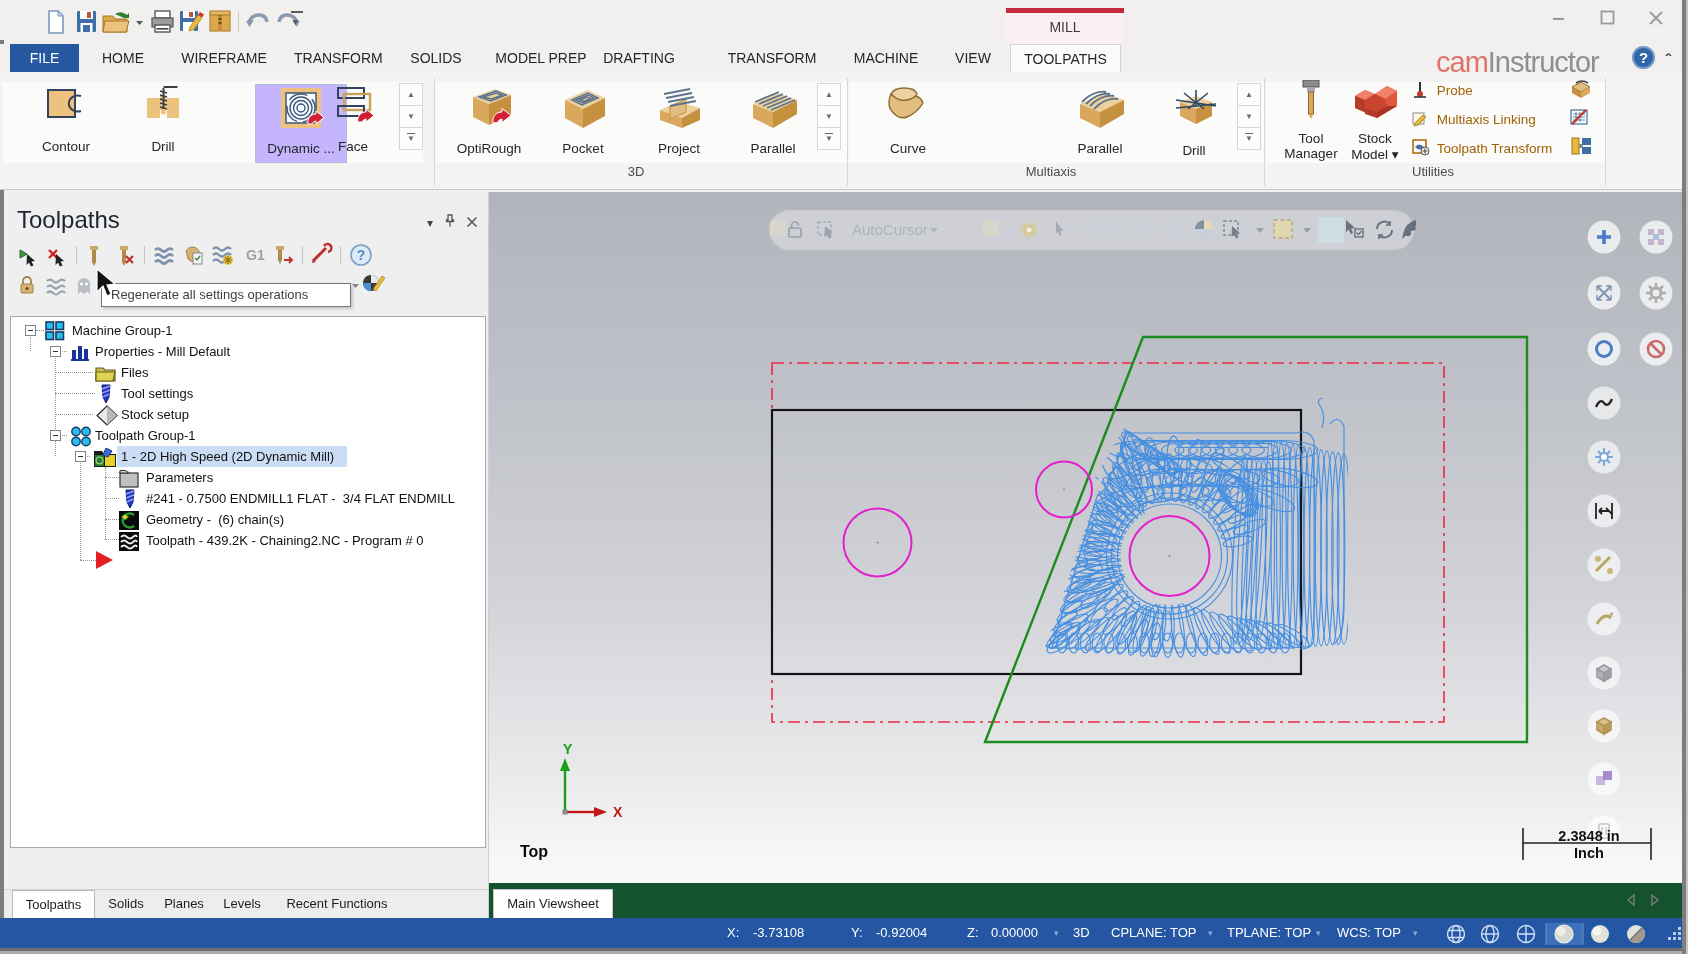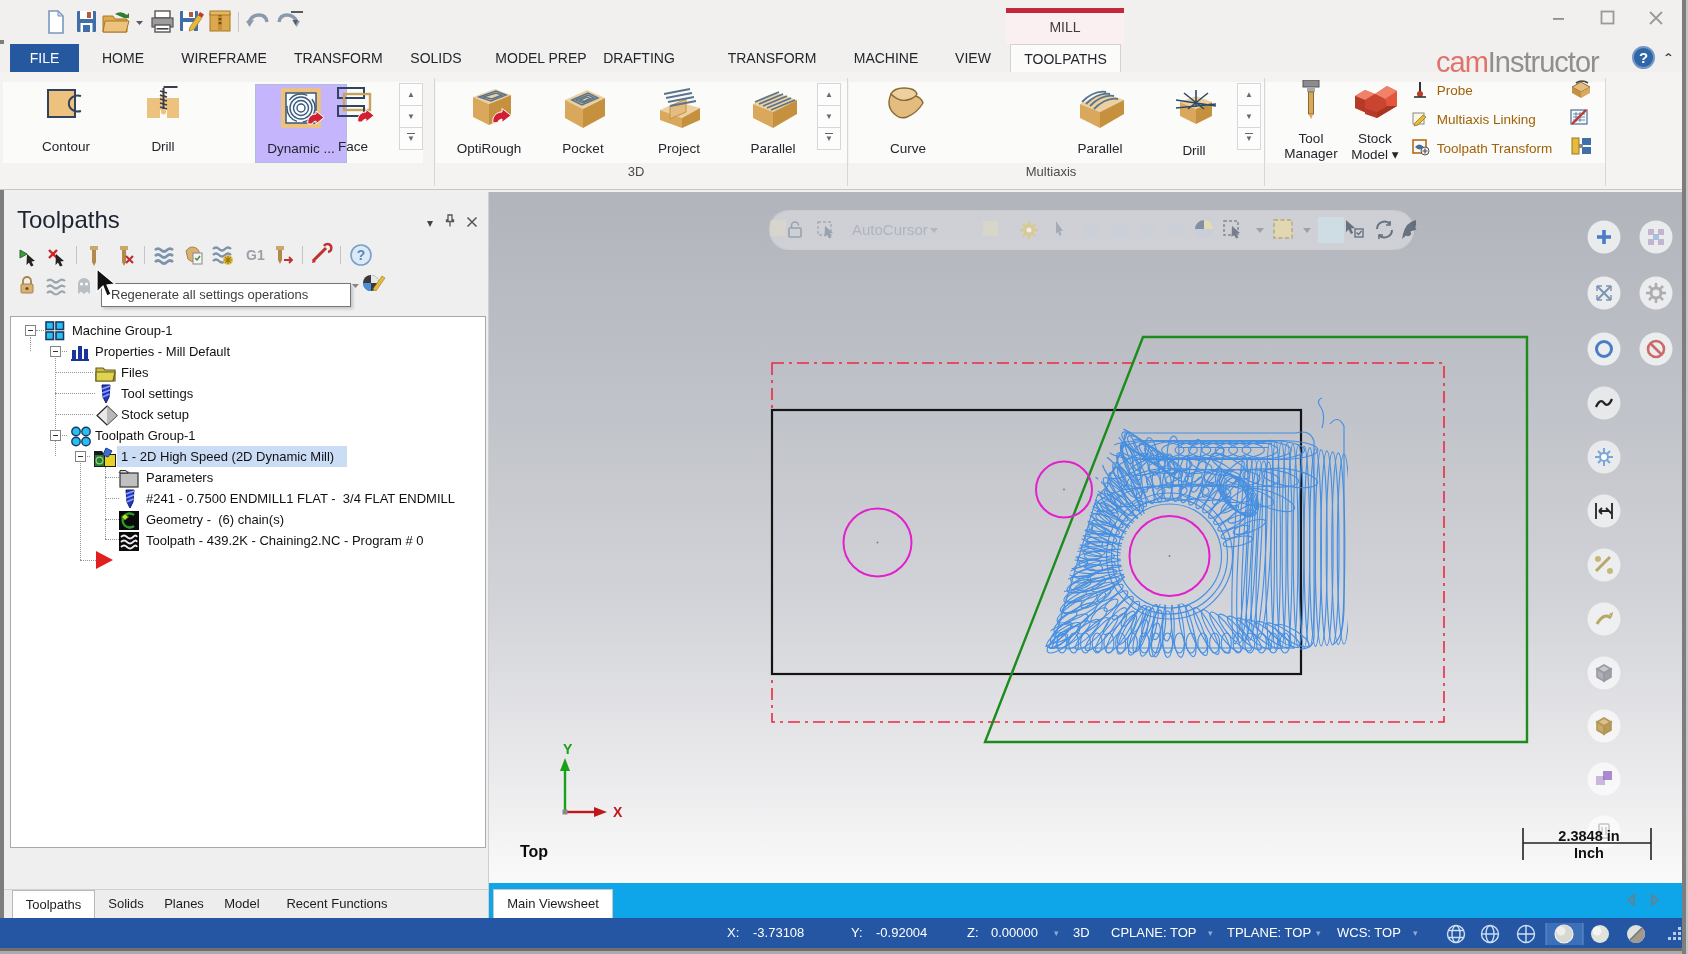--- a/index.html
+++ b/index.html
@@ -47,21 +47,21 @@
 .trow svg { position:absolute; top:1px; }
 .expbox { position:absolute; width:11px; height:11px; top:5px; background:#fff; border:1px solid #848484; }
 .expbox::after { content:""; position:absolute; left:2px; top:4px; width:5px; height:1px; background:#333; }
 .vdot { position:absolute; width:1px; border-left:1px dotted #949494; }
 .hdot { position:absolute; height:1px; border-top:1px dotted #949494; }
 .cursor-arrow { position:absolute; z-index:40; }
 .ltab { position:absolute; top:0; height:29px; line-height:28px; font-size:13px; color:#1d1d1d; text-align:center; }
 #ltab-active { background:#fff; border:1px solid #b9b9b9; border-bottom:none; }
 
 #viewport { position:absolute; left:489px; top:192px; width:1193px; height:691px; background:linear-gradient(180deg,#b1b4bb 0%, #bfc2c8 30%, #d3d4d9 60%, #ebebed 85%, #fafafa 100%); overflow:hidden; }
-#vtabs { position:absolute; left:489px; top:883px; width:1193px; height:35px; background:#0ea5e9; }
+#vtabs { position:absolute; left:489px; top:883px; width:1193px; height:35px; background:#14532d; }
 #vtab-main { position:absolute; left:4px; top:6px; width:120px; height:29px; background:#fff; border:1px solid #c6c6c6; border-bottom:none; font-size:13px; color:#1d1d1d; text-align:center; line-height:28px; }
 
 #statusbar { position:absolute; left:0; top:918px; width:1682px; height:30px; background:#2456a4; color:#fff; font-size:13px; }
 #statusbar span { position:absolute; top:7px; }
 </style>
 </head>
 <body>
 <div id="win">
   <div id="btop"></div>
     <div id="bleft"></div>
@@ -161,20 +161,21 @@
     <div class="rgroup-btnarea" style="left:3px;width:420px;"></div>
     <div class="rgroup-btnarea" style="left:436px;width:411px;"></div>
     <div class="rgroup-btnarea" style="left:849px;width:416px;"></div>
     <div class="rgroup-btnarea" style="left:1266px;width:340px;"></div>
     <div class="rsep" style="left:434px;"></div>
     <div class="rsep" style="left:847px;"></div>
     <div class="rsep" style="left:1264px;"></div>
     <div class="rsep" style="left:1605px;"></div>
     <div class="rlabel" style="left:436px;width:400px;">3D</div>
     <div class="rlabel" style="left:849px;width:404px;">Multiaxis</div>
+    <div class="rlabel" style="left:1266px;width:334px;">Utilities</div>
 
     <div class="rbtn" style="left:23px;top:14px;width:86px;">
       <svg width="44" height="42" viewBox="0 0 44 42">
           <rect x="4" y="4" width="27" height="27" fill="#ecc27e" stroke="#32435e" stroke-width="2"></rect>
           <path d="M37,10 a9,8 0 1,0 0,15" fill="none" stroke="#32435e" stroke-width="2"></path>
         </svg>
       <div class="lbl">Contour</div>
     </div>
     <div class="rbtn" style="left:120px;top:14px;width:86px;">
       <svg width="44" height="42" viewBox="0 0 44 42">
@@ -604,21 +605,21 @@
         <span style="position:absolute;left:135px;">Toolpath - 439.2K - Chaining2.NC - Program # 0</span>
       </div>
       <svg style="position:absolute;left:84px;top:233px;" width="20" height="20" viewBox="0 0 20 20">
           <path d="M1,1 L1,19 L18,10 Z" fill="#e02020"></path>
         </svg>
     </div>
     <div id="ltabs">
       <div class="ltab" id="ltab-active" style="left:8px;width:83px;">Toolpaths</div>
       <div class="ltab" style="left:98px;width:48px;">Solids</div>
       <div class="ltab" style="left:153px;width:54px;">Planes</div>
-      <div class="ltab" style="left:214px;width:48px;">Model</div>
+      <div class="ltab" style="left:214px;width:48px;">Levels</div>
       <div class="ltab" style="left:268px;width:130px;">Recent Functions</div>
     </div>
   </div>
 
   <div id="viewport">
 
     <svg width="1199" height="691" viewBox="489 192 1199 691" style="position:absolute;left:0;top:0;">
 
       <rect x="772" y="363" width="672" height="359" fill="none" stroke="#ef2744" stroke-width="1.6" stroke-dasharray="12 5 3 5"></rect>
 

